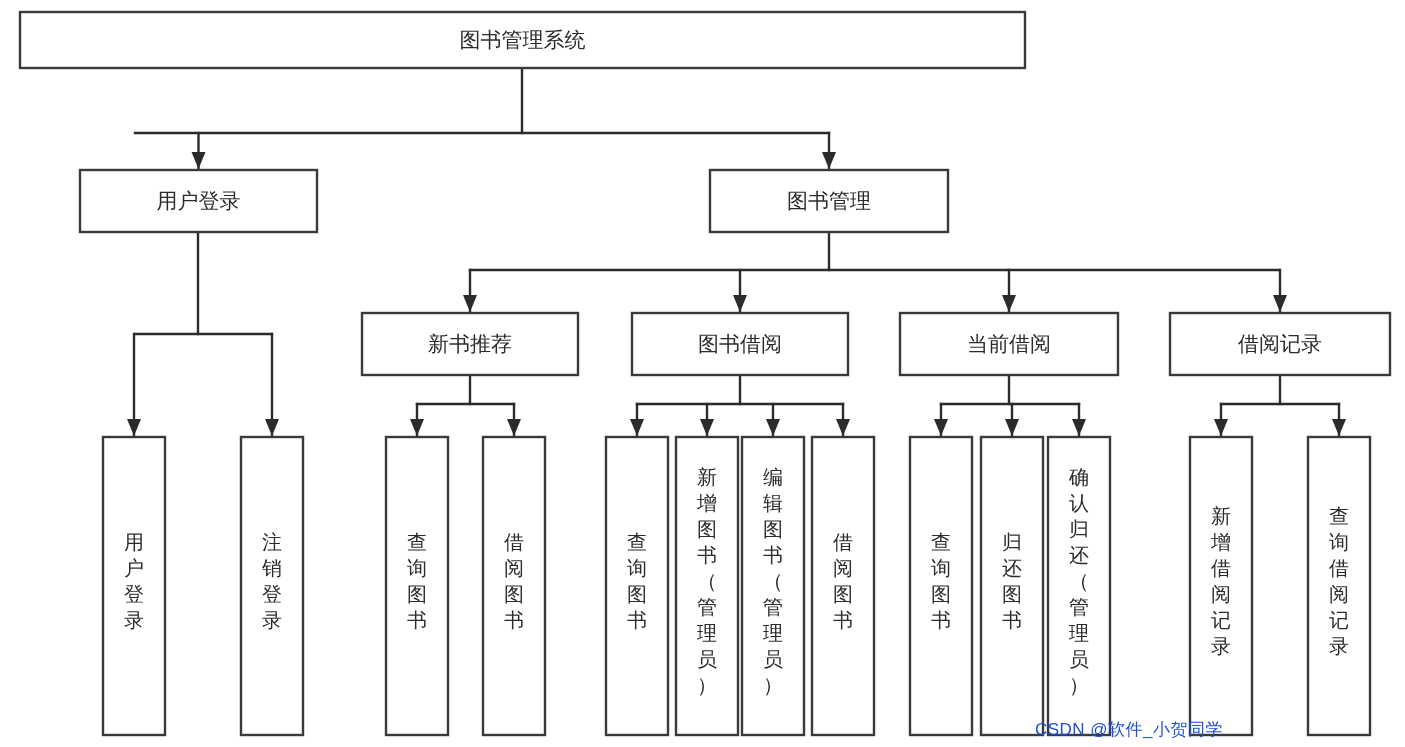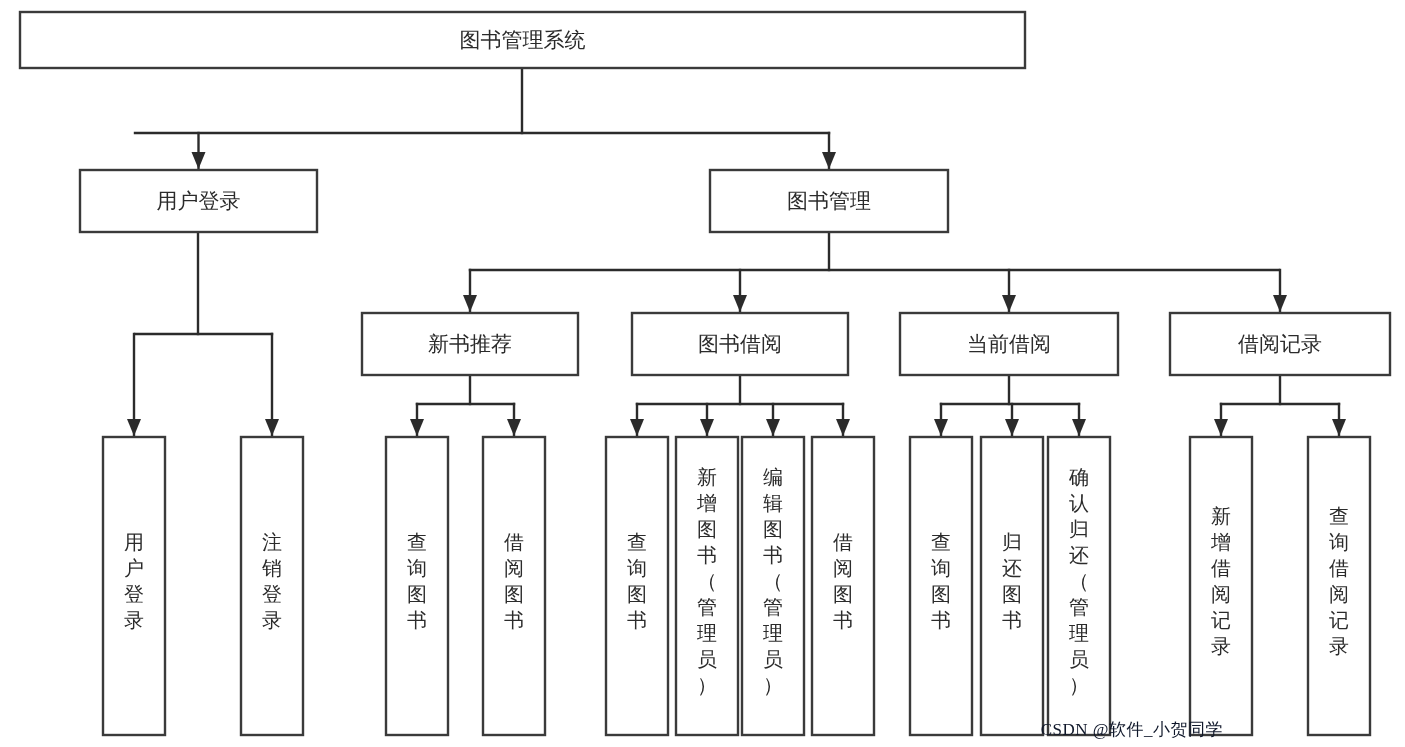--- a/index.html
+++ b/index.html
@@ -51,23 +51,23 @@
     stroke-linecap: square;
   }
   .arrow-head {
     fill: #2b2b2b;
     stroke: none;
   }
   .watermark {
     position: absolute;
     right: 8px;
     bottom: 6px;
-    font-family: Liberation Serif, serif;
+    font-family: Liberation Sans, sans-serif;
     font-size: 17px;
-    color: #0f172a;
+    color: #1d4ed8;
     letter-spacing: 0.5px;
     white-space: nowrap;
     user-select: none;
   }
 </style>
 </head>
 <body>
 
 <div id="diagram-root">
   <svg class="flow" viewBox="0 0 1405 747" xmlns="http://www.w3.org/2000/svg">

